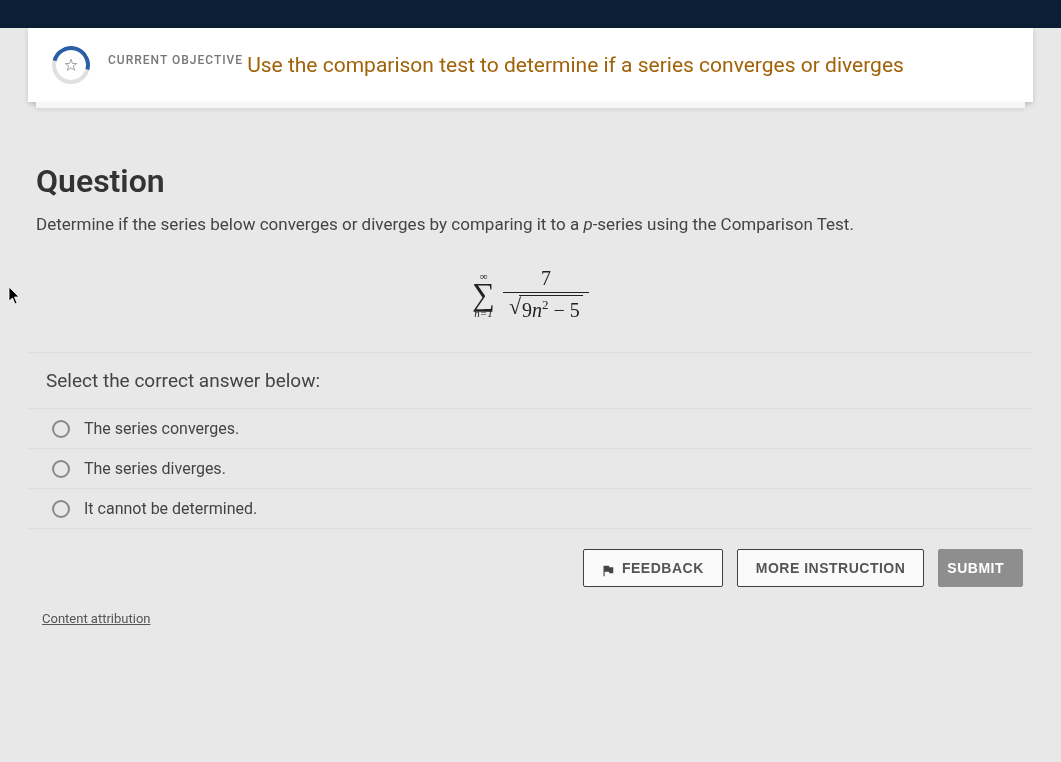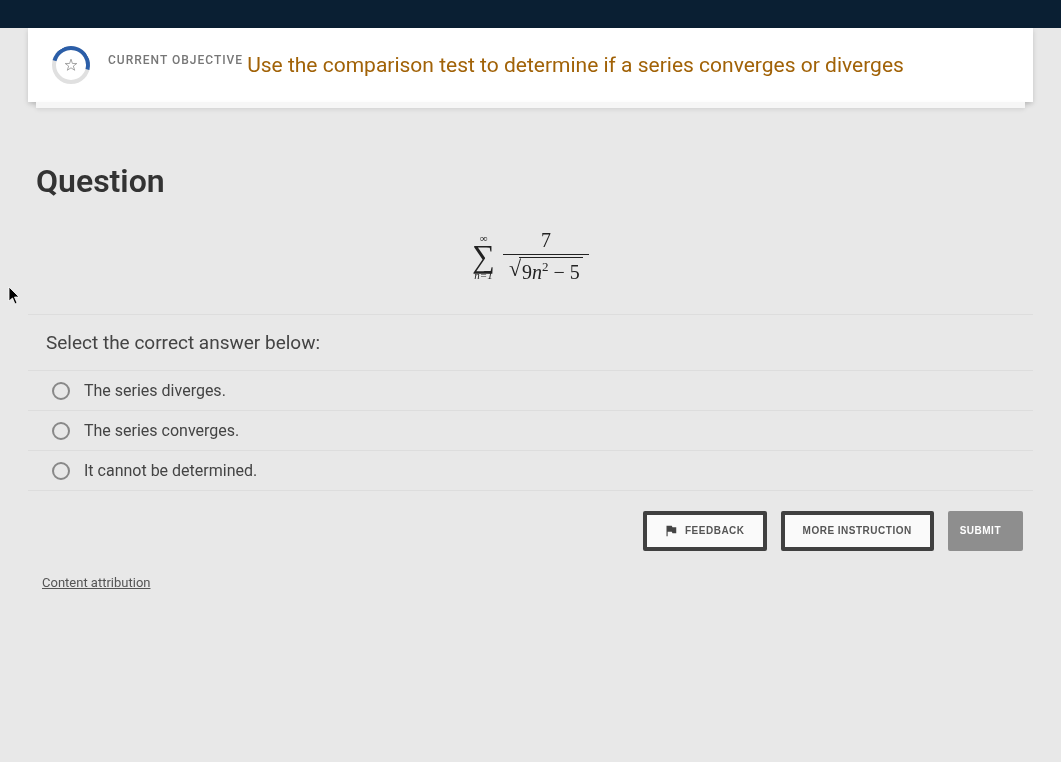--- a/index.html
+++ b/index.html
@@ -116,30 +116,30 @@
       width: 18px; height: 18px; border: 2px solid #888; border-radius: 50%;
       flex-shrink: 0;
     }
     .action-row {
       display: flex;
       justify-content: flex-end;
       gap: 14px;
       padding: 20px 10px 10px 10px;
     }
     .btn {
-      border: 4px solid #404040;
+      border: 1px solid #404040;
       background: #fafafa;
       padding: 10px 18px;
-      font-size: 10px;
+      font-size: 14px;
       font-weight: 600;
       letter-spacing: 0.5px;
       color: #555;
       cursor: pointer;
       display: inline-flex;
-      align-items: flex-start;
+      align-items: flex-end;
       gap: 8px;
       border-radius: 2px;
     }
     .btn.submit {
       background: #8e8e8e;
       color: #fff;
       border-color: #8e8e8e;
       padding-left: 8px;
     }
     .flag-icon { width: 12px; height: 12px; display: inline-block; }
@@ -171,20 +171,23 @@
       </svg>
   </div>
   <div class="obj-text">
     <div class="obj-label">CURRENT OBJECTIVE</div>
     <div class="obj-desc">Use the comparison test to determine if a series converges or diverges</div>
   </div>
 </div>
 
 <div class="question-container">
   <div class="q-title">Question</div>
+  <div class="q-prompt">
+    <span>Determine if the series below converges or diverges by comparing it to a </span><em>p</em><span>-series using the Comparison Test.</span>
+  </div>
 
   <div class="math-block">
     <span class="sigma-wrap">
       <span class="sigma">
         <span class="top">∞</span>
         <span class="sym">∑</span>
         <span class="bot">n=1</span>
       </span>
       <span class="fraction">
         <span class="num">7</span>
@@ -195,25 +198,25 @@
           </span>
         </span>
       </span>
     </span>
   </div>
 
   <div class="answer-section">
     <div class="select-label">Select the correct answer below:</div>
     <div class="option">
       <span class="radio"></span>
-      <span>The series diverges.</span>
+      <span>The series converges.</span>
     </div>
     <div class="option">
       <span class="radio"></span>
-      <span>The series converges.</span>
+      <span>The series diverges.</span>
     </div>
     <div class="option">
       <span class="radio"></span>
       <span>It cannot be determined.</span>
     </div>
   </div>
 
   <div class="action-row">
     <button class="btn">
       <span class="flag-icon">

